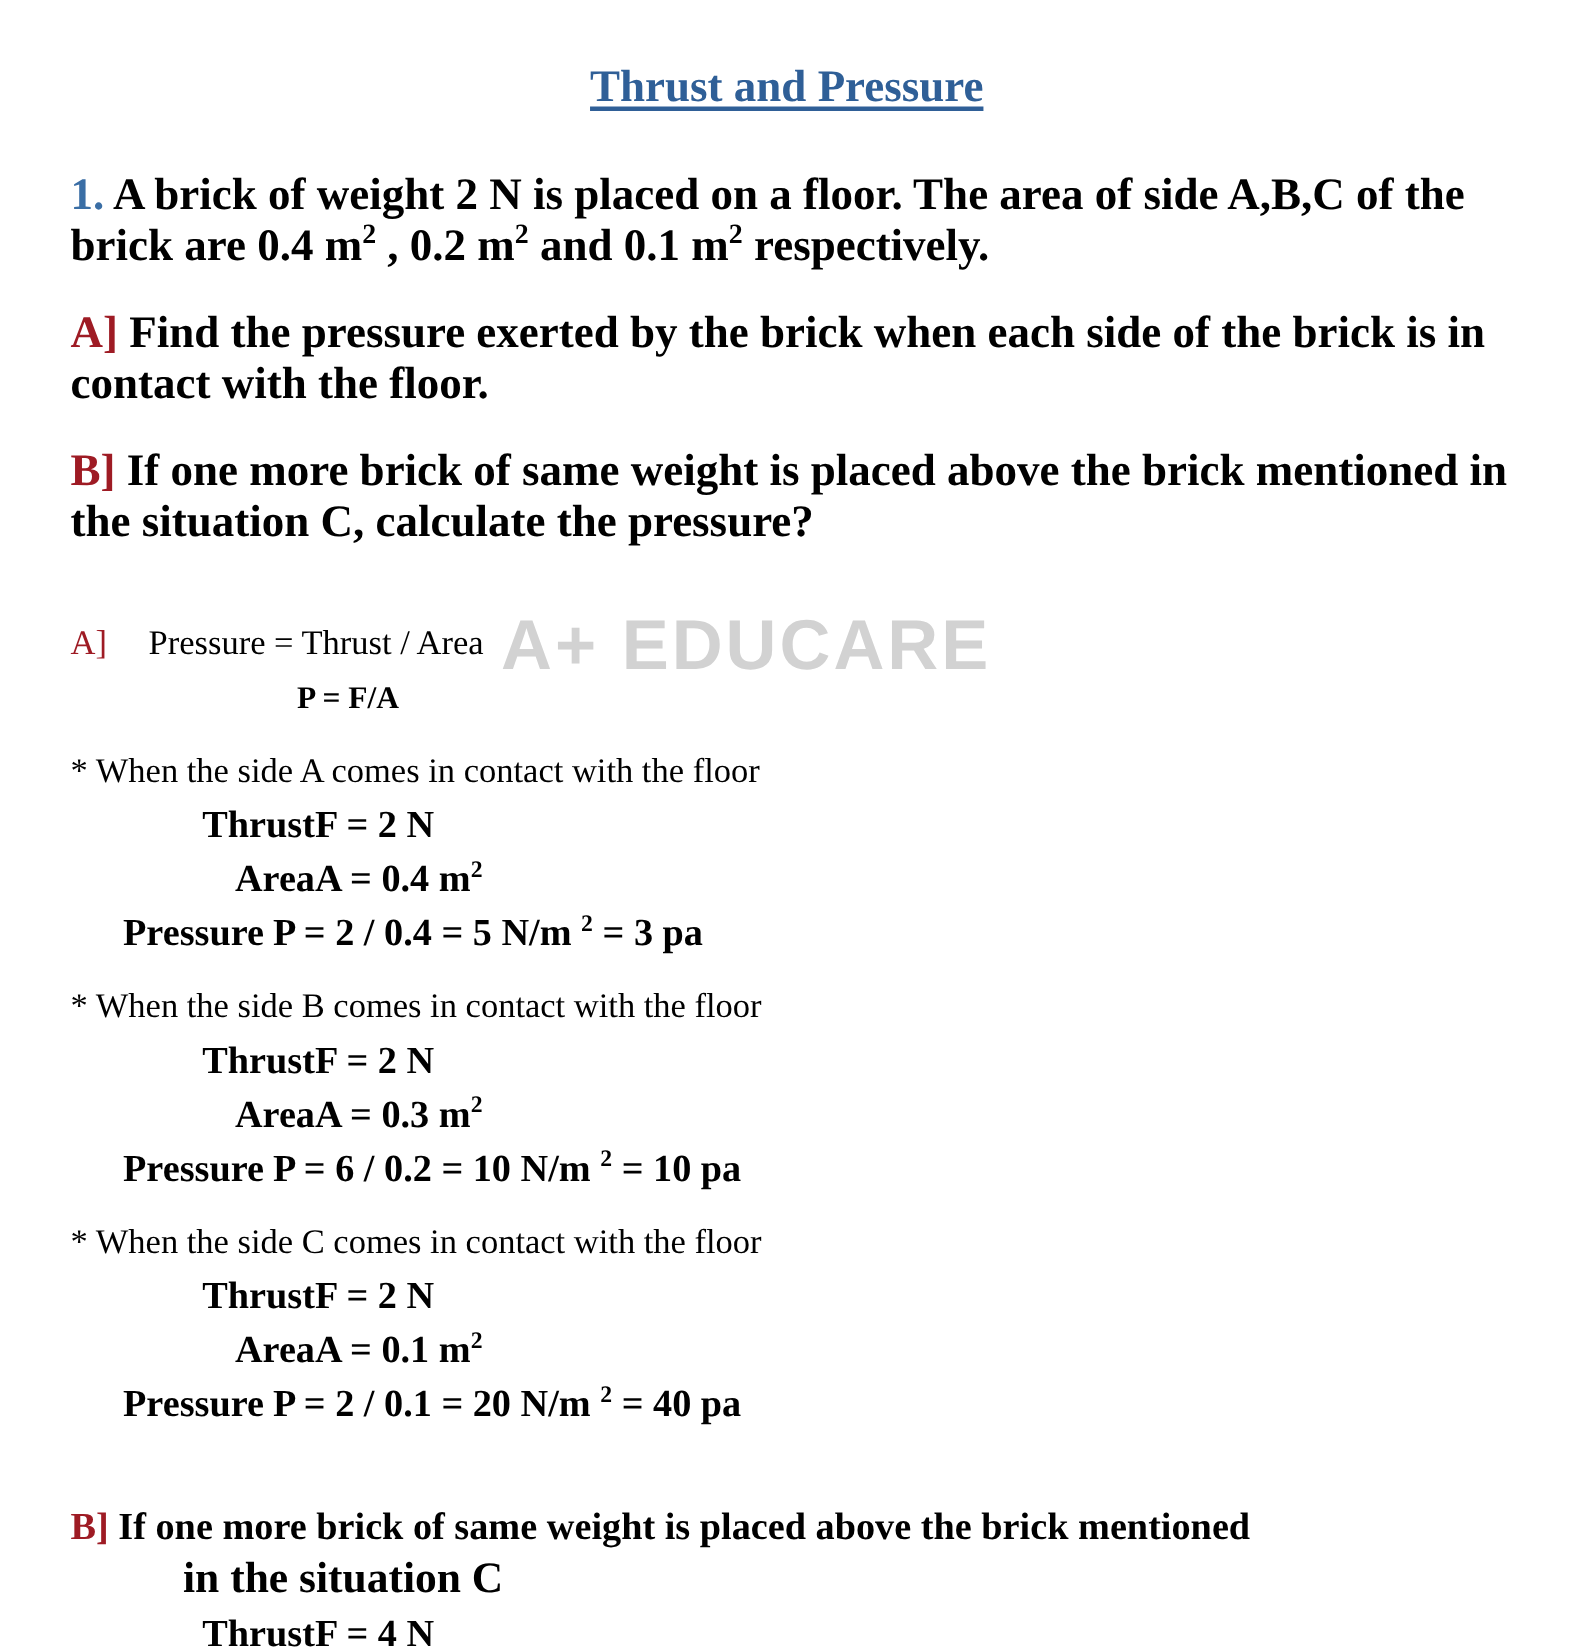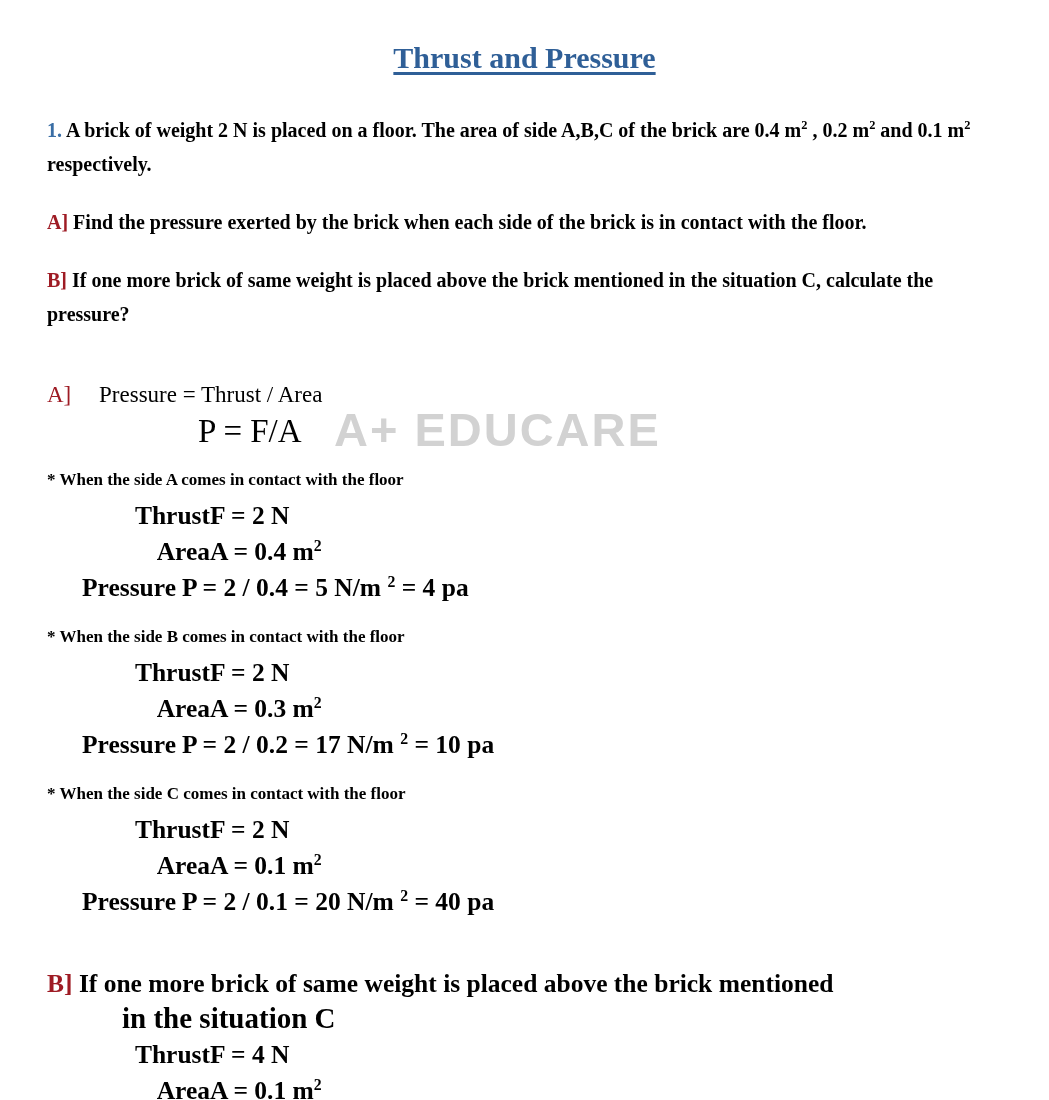--- a/index.html
+++ b/index.html
@@ -51,21 +51,21 @@
     text-underline-offset: 4px;
     margin: 0;
     padding-top: 41px;
     letter-spacing: 0px;
   }
 
   
   .blk {
     position: relative;
     z-index: 2;
-    font-size: 20px;
+    font-size: 30px;
     font-weight: bold;
     line-height: 34px;
     text-align: left;
   }
 
   .q-num   { color: #3a6ea5; }
   .lbl-red { color: #9e1b24; }
 
   .p-intro  { margin: 38px 0 0 3px; }
   .p-parta  { margin: 24px 0 0 3px; }
@@ -77,35 +77,35 @@
     z-index: 2;
     font-size: 23px;
     font-weight: normal;
     line-height: 36px;
     margin: 46px 0 0 3px;
   }
   .ans-head .formula1 { margin-left: 22px; }
   .ans-formula2 {
     position: relative;
     z-index: 2;
-    font-size: 33px;
+    font-size: 21px;
+    font-weight: bold;
+    line-height: 36px;
+    margin: 0 0 0 154px;
+  }
+
+  
+  .case {
+    position: relative;
+    z-index: 2;
+    margin-top: 13px;
+  }
+  .case-title {
+    font-size: 23px;
     font-weight: normal;
-    line-height: 36px;
-    margin: 0 0 0 154px;
-  }
-
-  
-  .case {
-    position: relative;
-    z-index: 2;
-    margin-top: 13px;
-  }
-  .case-title {
-    font-size: 17px;
-    font-weight: bold;
     line-height: 36px;
     margin-left: 3px;
   }
   .row {
     font-size: 25.5px;
     font-weight: bold;
     line-height: 36px;
     margin-left: 38px;
     white-space: nowrap;
   }
@@ -164,34 +164,34 @@
 
   <div class="case">
     <div class="case-title">* When the side A comes in contact with the floor</div>
     <div class="row">
       <span class="c1">Thrust</span><span>F = 2 N</span>
     </div>
     <div class="row">
       <span class="c1">Area</span><span>A =  0.4 m</span><sup>2</sup>
     </div>
     <div class="row">
-      <span class="c1 wide">Pressure</span><span>P = 2 / 0.4 = 5  N/m </span><sup>2</sup><span> = 4 pa</span>
+      <span class="c1 wide">Pressure</span><span>P = 2 / 0.4 = 5  N/m </span><sup>2</sup><span> = 3 pa</span>
     </div>
   </div>
 
   <div class="case">
     <div class="case-title">* When the side B comes in contact with the floor</div>
     <div class="row">
       <span class="c1">Thrust</span><span>F = 2 N</span>
     </div>
     <div class="row">
       <span class="c1">Area</span><span>A =   0.3 m</span><sup>2</sup>
     </div>
     <div class="row">
-      <span class="c1 wide">Pressure</span><span>P = 2 / 0.2 = 17  N/m </span><sup>2</sup><span> = 10 pa</span>
+      <span class="c1 wide">Pressure</span><span>P = 6 / 0.2 = 10  N/m </span><sup>2</sup><span> = 10 pa</span>
     </div>
   </div>
 
   <div class="case">
     <div class="case-title">* When the side C comes in contact with the floor</div>
     <div class="row">
       <span class="c1">Thrust</span><span>F = 2 N</span>
     </div>
     <div class="row">
       <span class="c1">Area</span><span>A =   0.1 m</span><sup>2</sup>

